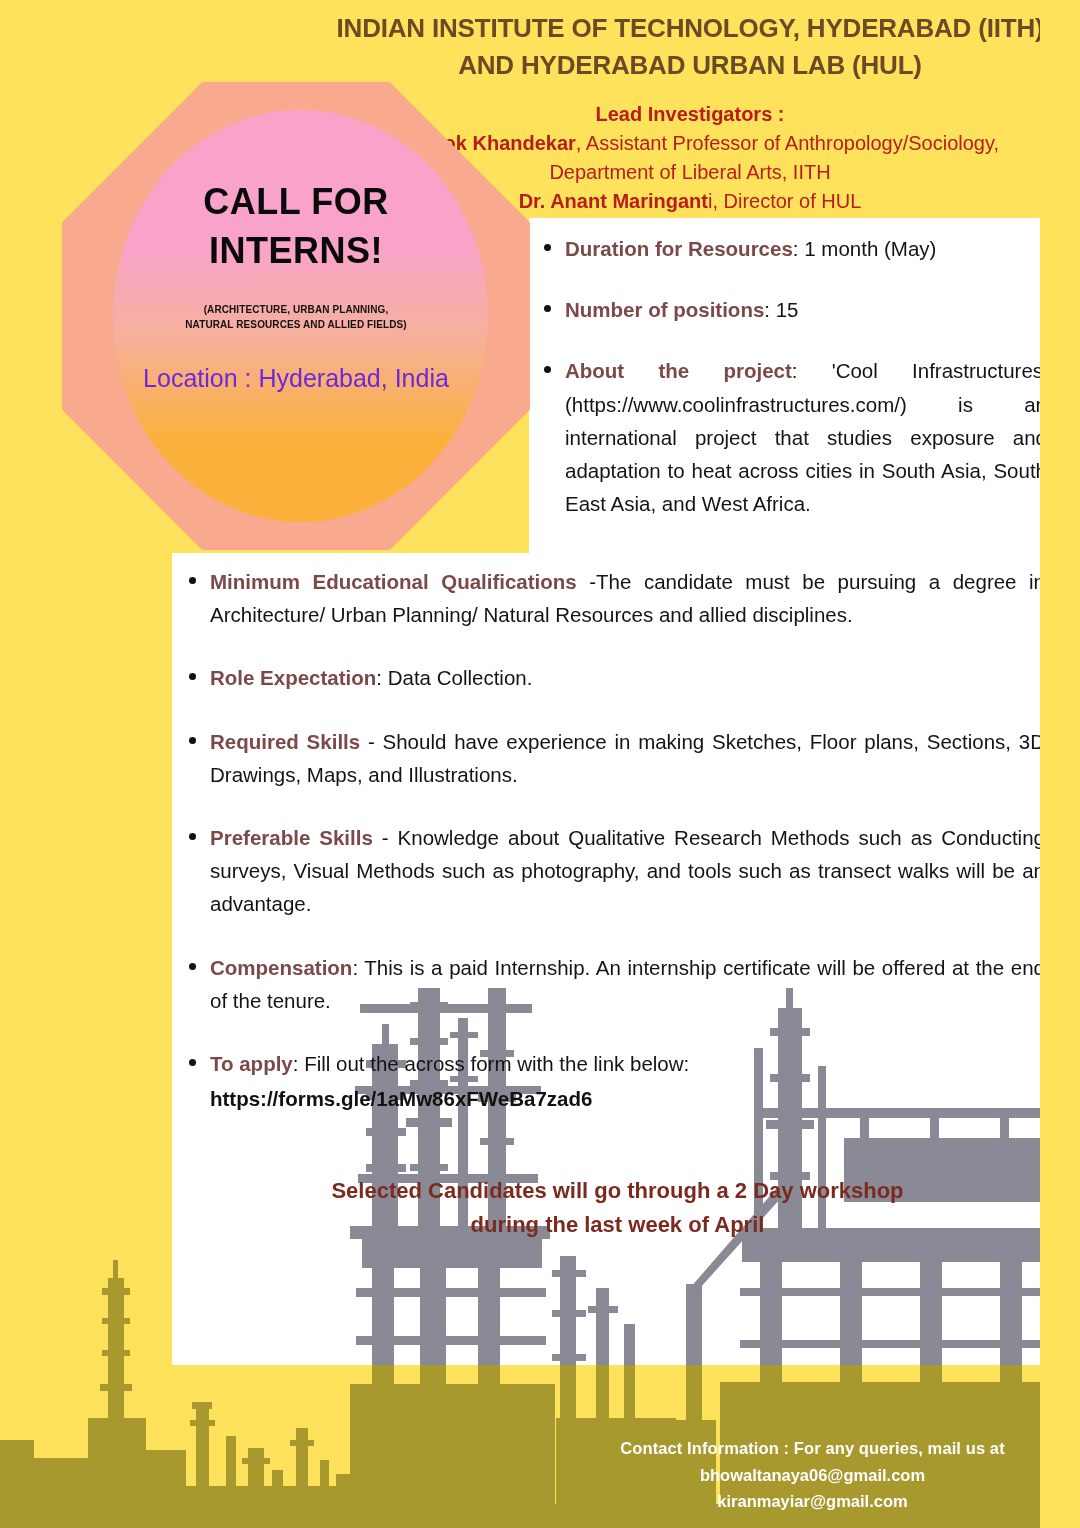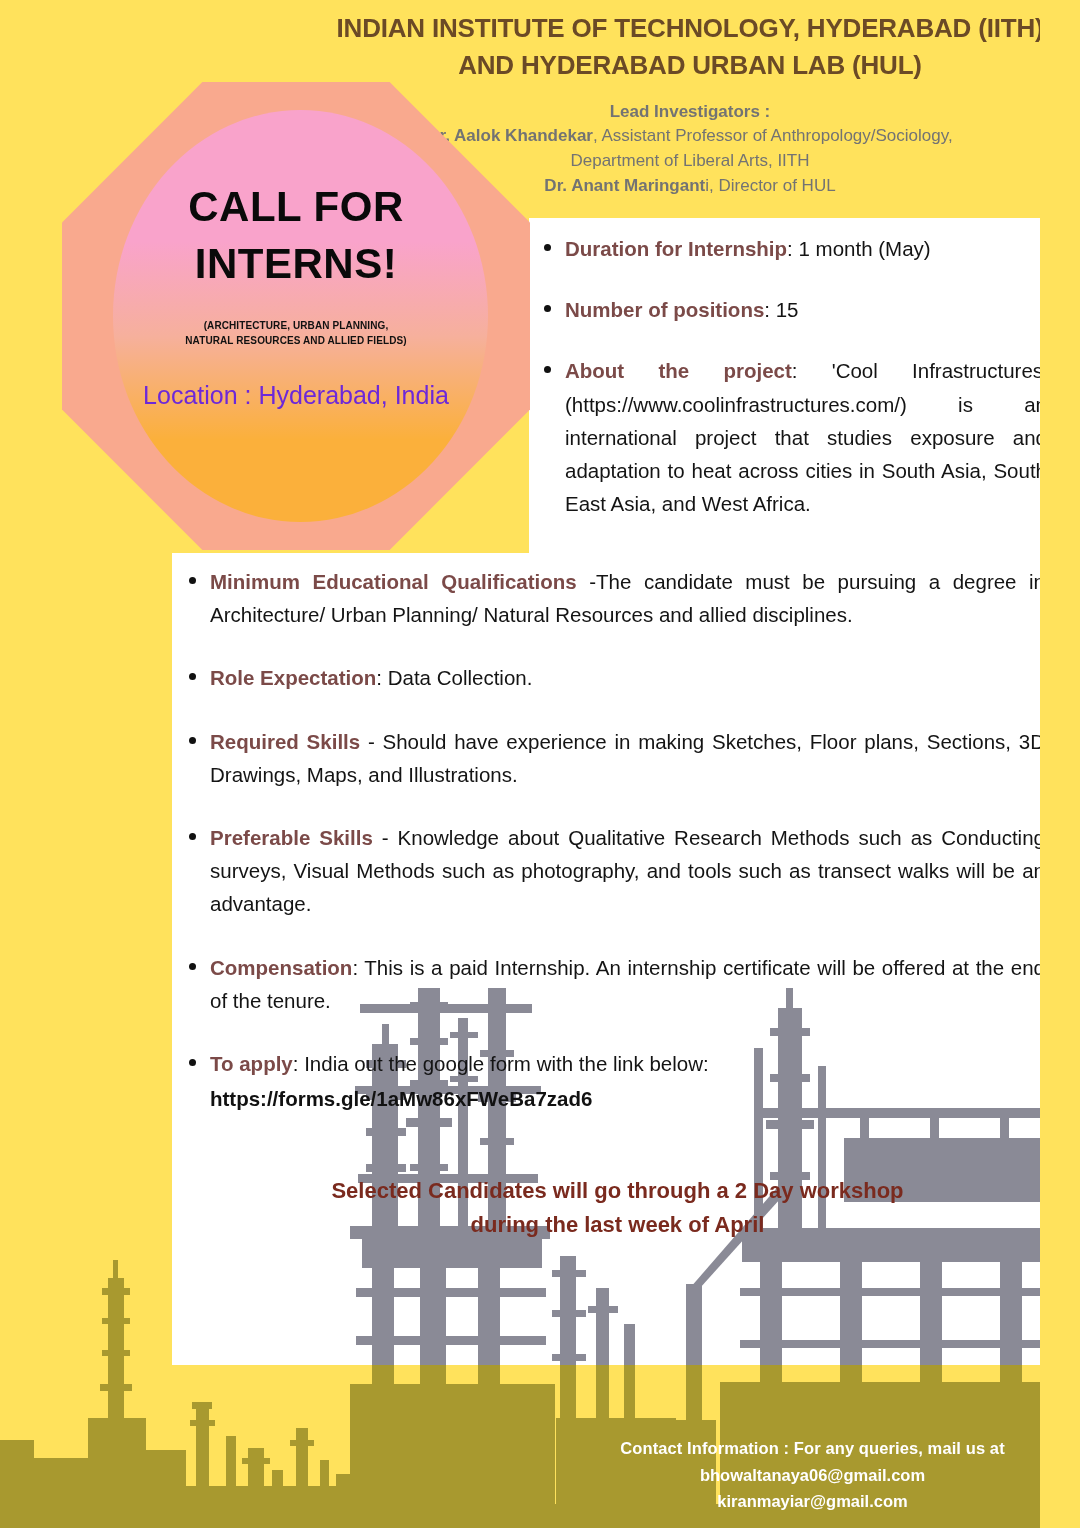--- a/index.html
+++ b/index.html
@@ -31,22 +31,22 @@
   }
   .org-title {
     font-size: 26px;
     font-weight: bold;
     color: #6B4A26;
     line-height: 1.42;
     letter-spacing: -0.2px;
   }
   .lead-block {
     margin-top: 16px;
-    color: #737373;
-    font-size: 17px;
+    color: #b91c1c;
+    font-size: 20px;
     line-height: 1.45;
   }
   .lead-block .lbl { font-weight: bold; }
   .lead-line { white-space: nowrap; }
 
   
   .octagon-wrap {
     position: absolute;
     left: 62px;
     top: 82px;
@@ -71,21 +71,21 @@
   }
   .octagon-content {
     position: absolute;
     inset: 0;
     display: flex;
     flex-direction: column;
     align-items: center;
     padding-top: 96px;
   }
   .cfi-title {
-    font-size: 42px;
+    font-size: 36px;
     font-weight: bold;
     color: #0a0a0a;
     line-height: 1.36;
     text-align: center;
     letter-spacing: 0.5px;
   }
   .cfi-sub {
     margin-top: 26px;
     font-size: 10px;
     font-weight: bold;
@@ -372,34 +372,34 @@
       <use href="#refinery"></use>
     </g>
 
     <g clip-path="url(#clipYellowArea)" fill="#A8992F">
       <use href="#refinery"></use>
     </g>
   </svg>
 
   <div class="bullets-top">
     <ul class="bl">
-      <li><span class="hd">Duration for Internship</span><span>: 1 month (May)</span></li>
+      <li><span class="hd">Duration for Resources</span><span>: 1 month (May)</span></li>
       <li><span class="hd">Number of positions</span><span>: 15</span></li>
       <li><span class="hd">About the project</span><span>: 'Cool Infrastructures' (https://www.coolinfrastructures.com/) is an international project that studies exposure and adaptation to heat across cities in South Asia, South East Asia, and West Africa.</span></li>
     </ul>
   </div>
 
   <div class="bullets-main">
     <ul class="bl">
       <li><span class="hd">Minimum Educational Qualifications</span><span> -The candidate must be pursuing a degree in Architecture/ Urban Planning/ Natural Resources and allied disciplines.</span></li>
       <li><span class="hd">Role Expectation</span><span>: Data Collection.</span></li>
       <li><span class="hd">Required Skills</span><span> - Should have experience in making Sketches, Floor plans, Sections, 3D Drawings, Maps, and Illustrations.</span></li>
       <li><span class="hd">Preferable Skills</span><span> - Knowledge about Qualitative Research Methods such as Conducting surveys, Visual Methods such as photography, and tools such as transect walks will be an advantage.</span></li>
       <li><span class="hd">Compensation</span><span>: This is a paid Internship. An internship certificate will be offered at the end of the tenure.</span></li>
-      <li><span class="hd">To apply</span><span>: India out the google form with the link below:</span><span class="apply-link">https://forms.gle/1aMw86xFWeBa7zad6</span></li>
+      <li><span class="hd">To apply</span><span>: Fill out the across form with the link below:</span><span class="apply-link">https://forms.gle/1aMw86xFWeBa7zad6</span></li>
     </ul>
   </div>
 
   <div class="workshop">
     <div>Selected Candidates  will go through a 2 Day workshop</div>
     <div>during the last week of April</div>
   </div>
 
   <div class="contact">
     <div class="ln1">Contact Information : For any queries, mail us at</div>

